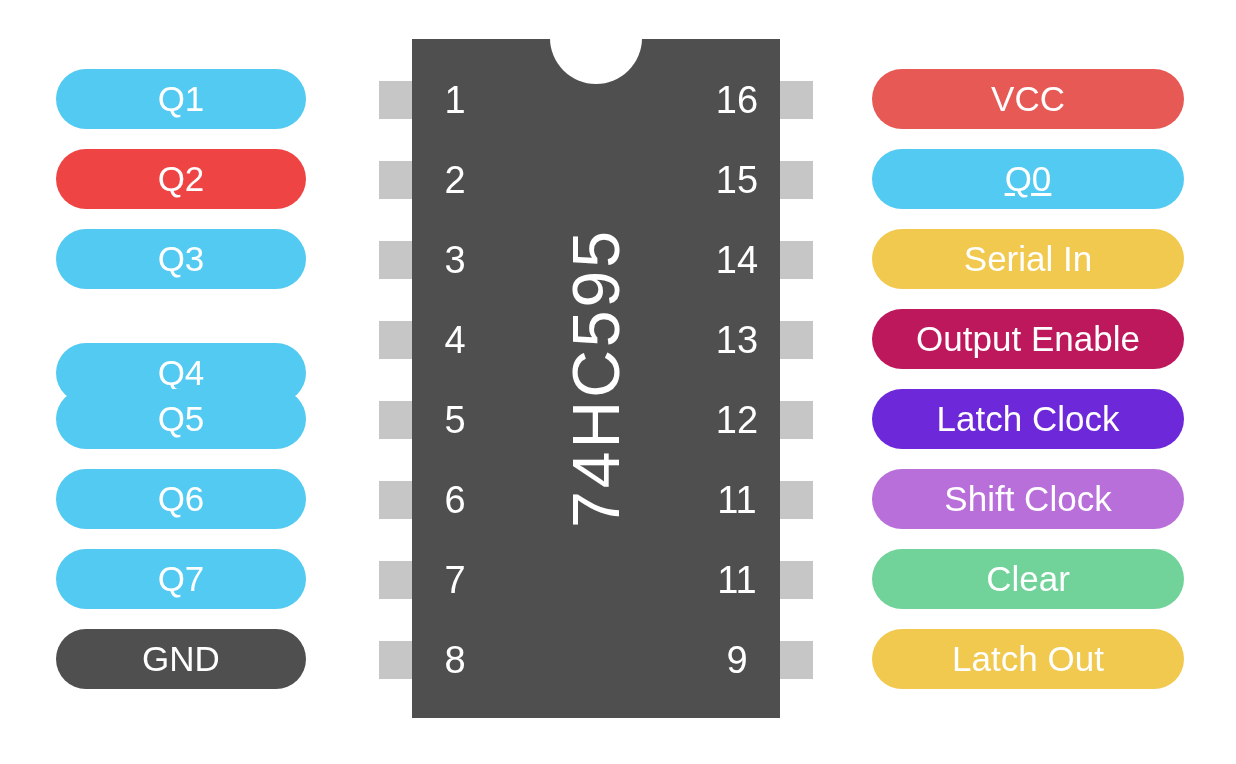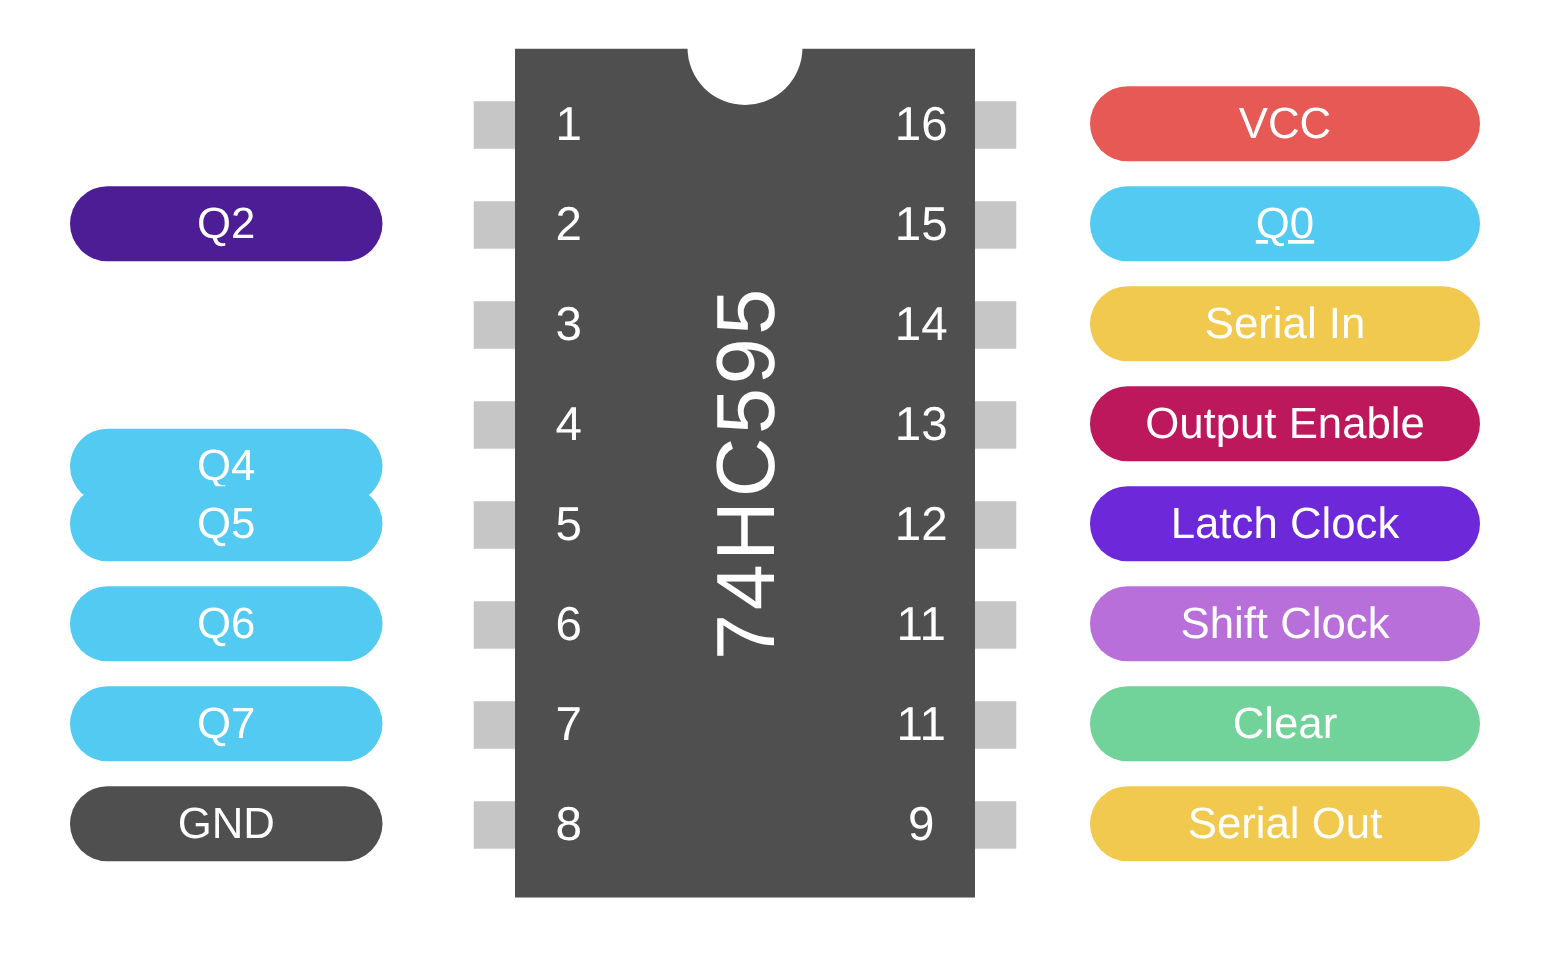--- a/index.html
+++ b/index.html
@@ -39,35 +39,37 @@
     transform:translate(-50%,-50%) rotate(-90deg);
     color:#ffffff;font-size:66px;font-weight:500;letter-spacing:3px;
     white-space:nowrap;
   }
 </style>
 </head>
 <body>
 
 <div class="canvas">
 
-  <div class="pill left r2" style="background-color: #4c1d95;">Q2</div>
+  <div class="pill left r1" style="background-color: rgb(83, 202, 241);">Q1</div>
+  <div class="pill left r2" style="background-color: #ef4444;">Q2</div>
+  <div class="pill left r3" style="background-color: rgb(83, 202, 241);">Q3</div>
   <div class="pill left r4" style="background-color: rgb(83, 202, 241); margin-top: 34px;">Q4</div>
   <div class="pill left r5" style="background-color: rgb(83, 202, 241);">Q5</div>
   <div class="pill left r6" style="background-color: rgb(83, 202, 241);">Q6</div>
   <div class="pill left r7" style="background-color: rgb(83, 202, 241);">Q7</div>
   <div class="pill right r1" style="background-color: rgb(231, 89, 85);">VCC</div>
 
   <div class="pill left r8" style="background-color: rgb(79, 79, 79);">GND</div>
   <div class="pill right r2" style="background-color: rgb(83, 202, 241); text-decoration: underline;">Q0</div>
   <div class="pill right r3" style="background-color: rgb(240, 201, 78);">Serial In</div>
   <div class="pill right r4" style="background-color: #be185d;">Output Enable</div>
   <div class="pill right r5" style="background-color: #6d28d9; text-align: center;">Latch Clock</div>
   <div class="pill right r6" style="background-color: rgb(184, 111, 218);">Shift Clock</div>
   <div class="pill right r7" style="background-color: rgb(113, 210, 154);">Clear</div>
-  <div class="pill right r8" style="background-color: rgb(240, 201, 78);">Serial Out</div>
+  <div class="pill right r8" style="background-color: rgb(240, 201, 78);">Latch Out</div>
 
   <div class="stub lft r1" style="background-color: rgb(198, 198, 198);"></div>
   <div class="stub lft r2" style="background-color: rgb(198, 198, 198);"></div>
   <div class="stub lft r3" style="background-color: rgb(198, 198, 198);"></div>
   <div class="stub lft r4" style="background-color: rgb(198, 198, 198);"></div>
   <div class="stub lft r5" style="background-color: rgb(198, 198, 198);"></div>
   <div class="stub lft r6" style="background-color: rgb(198, 198, 198);"></div>
   <div class="stub lft r7" style="background-color: rgb(198, 198, 198);"></div>
   <div class="stub lft r8" style="background-color: rgb(198, 198, 198);"></div>
   <div class="stub rgt r1" style="background-color: rgb(198, 198, 198);"></div>

